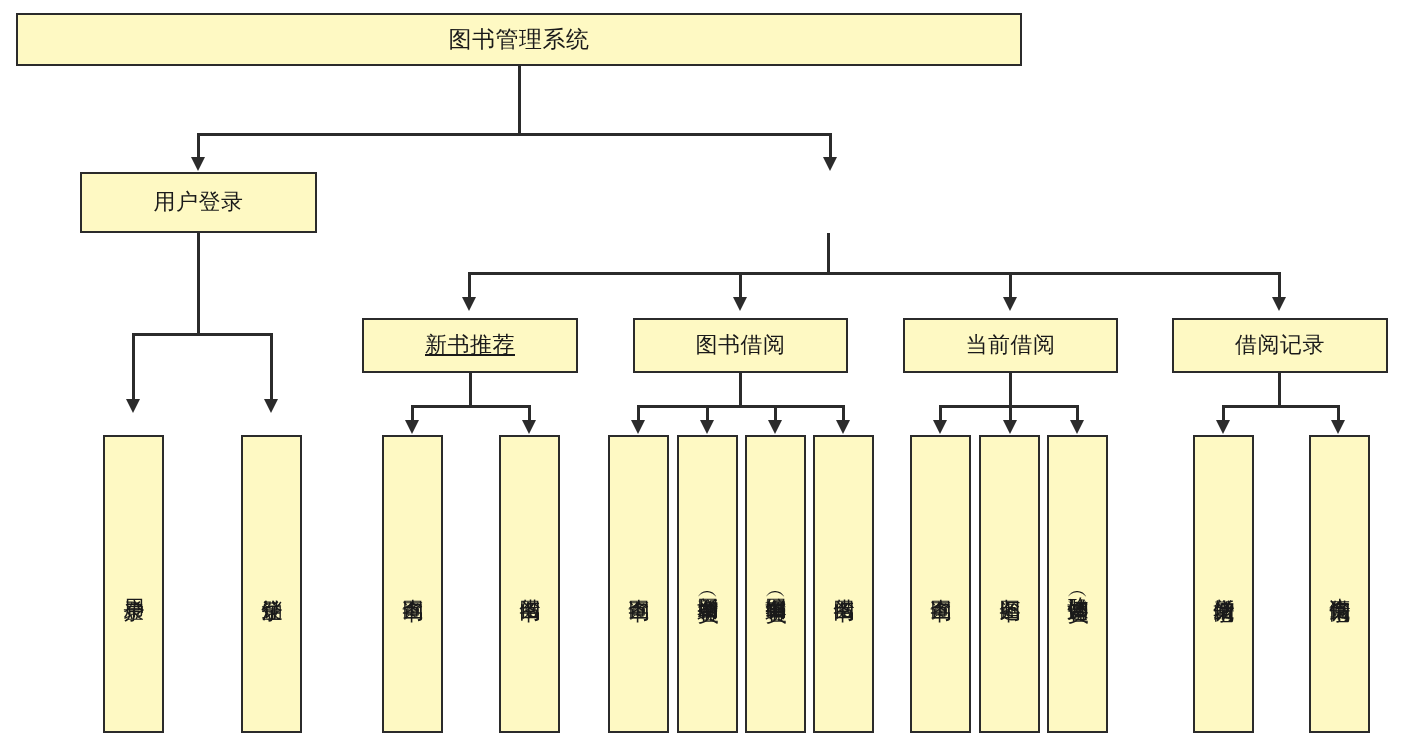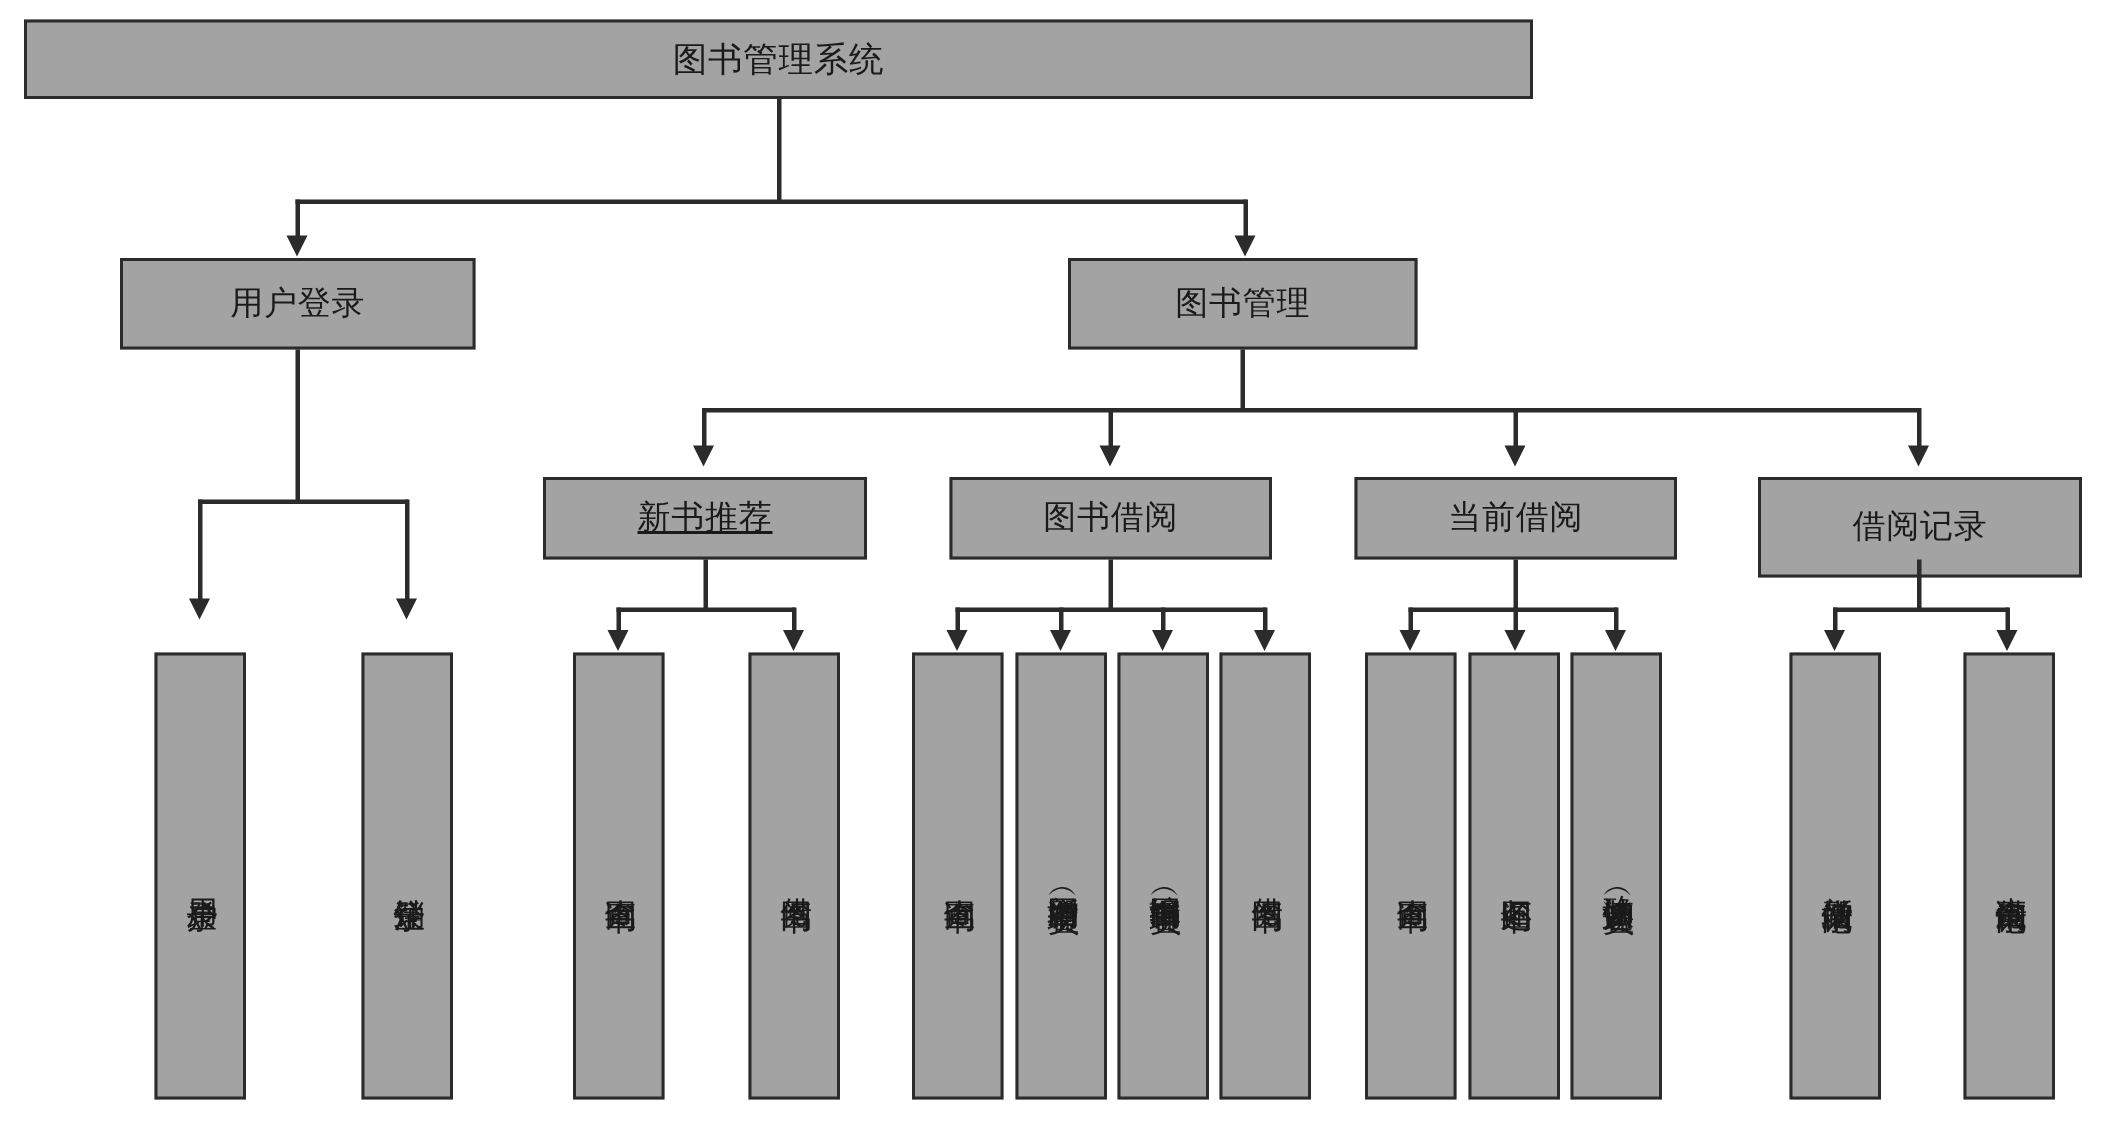--- a/index.html
+++ b/index.html
@@ -15,21 +15,21 @@
     width: 1405px;
     height: 747px;
     background: #ffffff;
     overflow: hidden;
   }
   
   .node {
     position: absolute;
     box-sizing: border-box;
     border: 2.5px solid #2b2b2b;
-    background: #a3a3a3;
+    background: #fef9c3;
     color: #1a1a1a;
     display: flex;
     align-items: center;
     justify-content: center;
     text-align: center;
   }
   .node-h {
     font-size: 22px;
     letter-spacing: 0.5px;
     line-height: 1.1;
@@ -91,23 +91,20 @@
 
   <div class="ln ln-v" style="left:197px; top:133px; width:2.5px; height:26px;"></div>
   <div class="arrow" style="left:191px; top:157px;"></div>
   <div class="ln ln-v" style="left:829px; top:133px; width:2.5px; height:26px;"></div>
   <div class="arrow" style="left:823px; top:157px;"></div>
 
   <div class="node node-h" style="left:80px; top:172px; width:237px; height:61px;">
     <span>用户登录</span>
   </div>
 
-  <div class="node node-h" style="left:712px; top:172px; width:233px; height:61px;">
-    <span>图书管理</span>
-  </div>
 
   <div class="ln ln-v" style="left:197px; top:233px; width:2.5px; height:102px;"></div>
   <div class="ln ln-h" style="left:132px; top:333px; width:140px; height:2.5px;"></div>
   <div class="ln ln-v" style="left:132px; top:333px; width:2.5px; height:68px;"></div>
   <div class="arrow" style="left:126px; top:399px;"></div>
   <div class="ln ln-v" style="left:270px; top:333px; width:2.5px; height:68px;"></div>
   <div class="arrow" style="left:264px; top:399px;"></div>
 
   <div class="ln ln-v" style="left:827px; top:233px; width:2.5px; height:41px;"></div>
   <div class="ln ln-h" style="left:468px; top:272px; width:811px; height:2.5px;"></div>
@@ -126,21 +123,21 @@
 
   <div class="node node-h" style="left:362px; top:318px; width:216px; height:55px;text-decoration:underline;">
     <span>新书推荐</span>
   </div>
   <div class="node node-h" style="left:903px; top:318px; width:215px; height:55px;">
     <span>当前借阅</span>
   </div>
   <div class="node node-h" style="left:633px; top:318px; width:215px; height:55px;">
     <span>图书借阅</span>
   </div>
-  <div class="node node-h" style="left:1172px; top:318px; width:216px; height:67px;">
+  <div class="node node-h" style="left:1172px; top:318px; width:216px; height:55px;">
     <span>借阅记录</span>
   </div>
 
   <div class="ln ln-v" style="left:469px; top:373px; width:2.5px; height:34px;"></div>
   <div class="ln ln-h" style="left:411px; top:405px; width:119px; height:2.5px;"></div>
   <div class="ln ln-v" style="left:411px; top:405px; width:2.5px; height:17px;"></div>
   <div class="arrow" style="left:405px; top:420px;"></div>
   <div class="ln ln-v" style="left:528px; top:405px; width:2.5px; height:17px;"></div>
   <div class="arrow" style="left:522px; top:420px;"></div>
 

